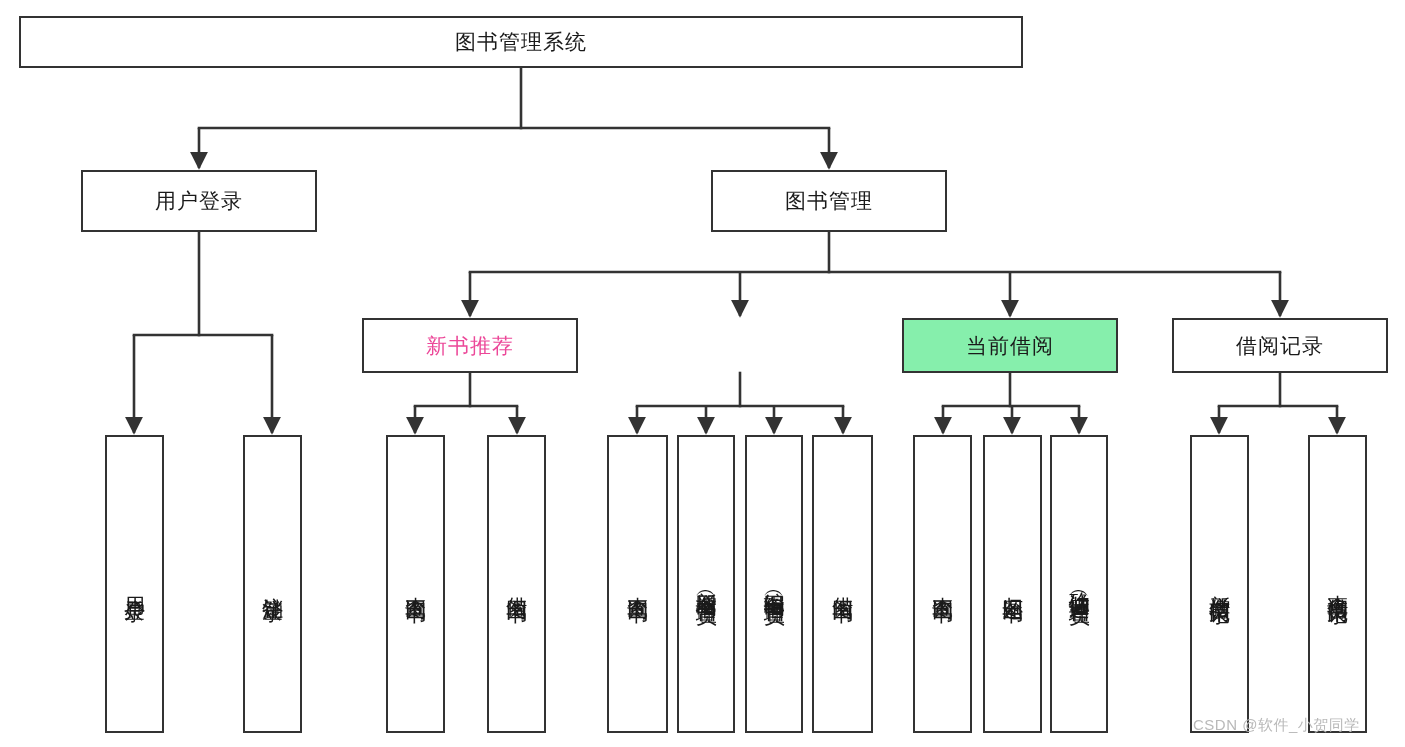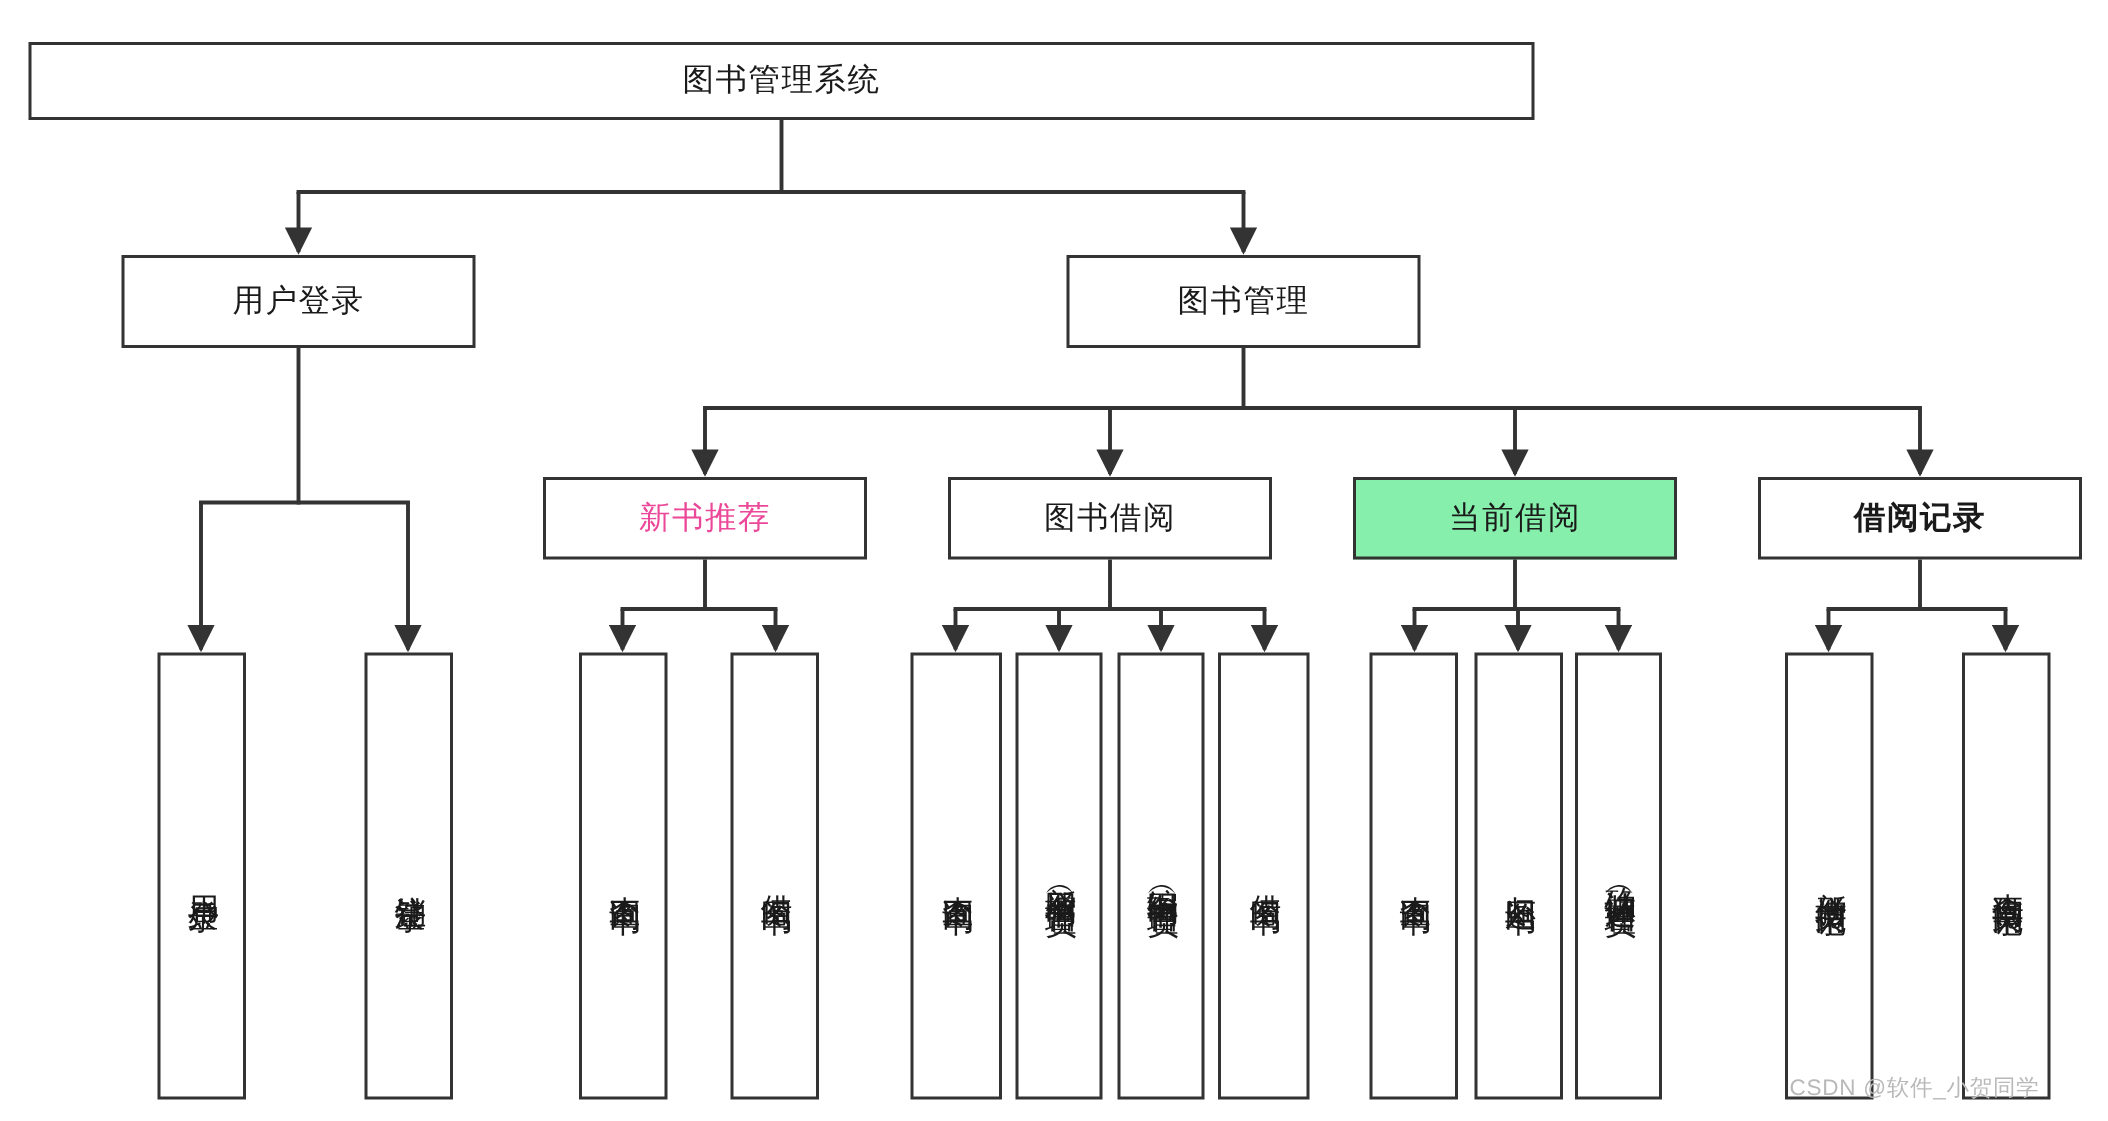--- a/index.html
+++ b/index.html
@@ -106,29 +106,28 @@
       <path d="M 1012 406 L 1012 433" marker-end="url(#arrow)"></path>
       <path d="M 1079 406 L 1079 433" marker-end="url(#arrow)"></path>
 
       <path d="M 1280 373 L 1280 406" stroke-linecap="square"></path>
       <path d="M 1219 406 L 1337 406" stroke-linecap="square"></path>
       <path d="M 1219 406 L 1219 433" marker-end="url(#arrow)"></path>
       <path d="M 1337 406 L 1337 433" marker-end="url(#arrow)"></path>
     </g>
   </svg>
 
-  <div class="node node-h" style="left: 19px; top: 28px; width: 1004px; height: 52px; border-color: rgb(51, 51, 51); background: rgb(255, 255, 255); color: rgb(26, 26, 26);">图书管理系统</div>
+  <div class="node node-h" style="left: 19px; top: 16px; width: 1004px; height: 52px; border-color: rgb(51, 51, 51); background: rgb(255, 255, 255); color: rgb(26, 26, 26);">图书管理系统</div>
 
   <div class="node node-h" style="left: 81px; top: 170px; width: 236px; height: 62px; border-color: rgb(51, 51, 51); background: rgb(255, 255, 255); color: rgb(26, 26, 26);">用户登录</div>
   <div class="node node-h" style="left: 711px; top: 170px; width: 236px; height: 62px; border-color: rgb(51, 51, 51); background: rgb(255, 255, 255); color: rgb(26, 26, 26);">图书管理</div>
 
   <div class="node node-h" style="left: 362px; top: 318px; width: 216px; height: 55px; border-color: rgb(51, 51, 51); background: rgb(255, 255, 255); color: #ec4899;">新书推荐</div>
-  <div class="node node-h" style="left: 632px; top: 318px; width: 216px; height: 55px; border-color: rgb(51, 51, 51); background: rgb(255, 255, 255); color: rgb(26, 26, 26);">图书借阅</div>
   <div class="node node-h" style="left: 902px; top: 318px; width: 216px; height: 55px; border-color: rgb(51, 51, 51); background: #86efac; color: rgb(26, 26, 26);">当前借阅</div>
-  <div class="node node-h" style="left: 1172px; top: 318px; width: 216px; height: 55px; border-color: rgb(51, 51, 51); background: rgb(255, 255, 255); color: rgb(26, 26, 26); font-weight: bold;">借阅记录</div>
+  <div class="node node-h" style="left: 1172px; top: 318px; width: 216px; height: 55px; border-color: rgb(51, 51, 51); background: rgb(255, 255, 255); color: rgb(26, 26, 26);">借阅记录</div>
 
   <div class="node node-v" style="left: 105px; top: 435px; width: 59px; height: 298px; border-color: rgb(51, 51, 51); background: rgb(255, 255, 255); color: rgb(26, 26, 26);">用户登录</div>
   <div class="node node-v" style="left: 243px; top: 435px; width: 59px; height: 298px; border-color: rgb(51, 51, 51); background: rgb(255, 255, 255); color: rgb(26, 26, 26);">注销登录</div>
   <div class="node node-v" style="left: 386px; top: 435px; width: 59px; height: 298px; border-color: rgb(51, 51, 51); background: rgb(255, 255, 255); color: rgb(26, 26, 26);">查询图书</div>
   <div class="node node-v" style="left: 487px; top: 435px; width: 59px; height: 298px; border-color: rgb(51, 51, 51); background: rgb(255, 255, 255); color: rgb(26, 26, 26);">借阅图书</div>
   <div class="node node-v" style="left: 607px; top: 435px; width: 61px; height: 298px; border-color: rgb(51, 51, 51); background: rgb(255, 255, 255); color: rgb(26, 26, 26);">查询图书</div>
   <div class="node node-v" style="left: 677px; top: 435px; width: 58px; height: 298px; border-color: rgb(51, 51, 51); background: rgb(255, 255, 255); color: rgb(26, 26, 26);">新增图书（管理员）</div>
   <div class="node node-v" style="left: 745px; top: 435px; width: 58px; height: 298px; border-color: rgb(51, 51, 51); background: rgb(255, 255, 255); color: rgb(26, 26, 26);">编辑图书（管理员）</div>
   <div class="node node-v" style="left: 812px; top: 435px; width: 61px; height: 298px; border-color: rgb(51, 51, 51); background: rgb(255, 255, 255); color: rgb(26, 26, 26);">借阅图书</div>
   <div class="node node-v" style="left: 913px; top: 435px; width: 59px; height: 298px; border-color: rgb(51, 51, 51); background: rgb(255, 255, 255); color: rgb(26, 26, 26);">查询图书</div>

